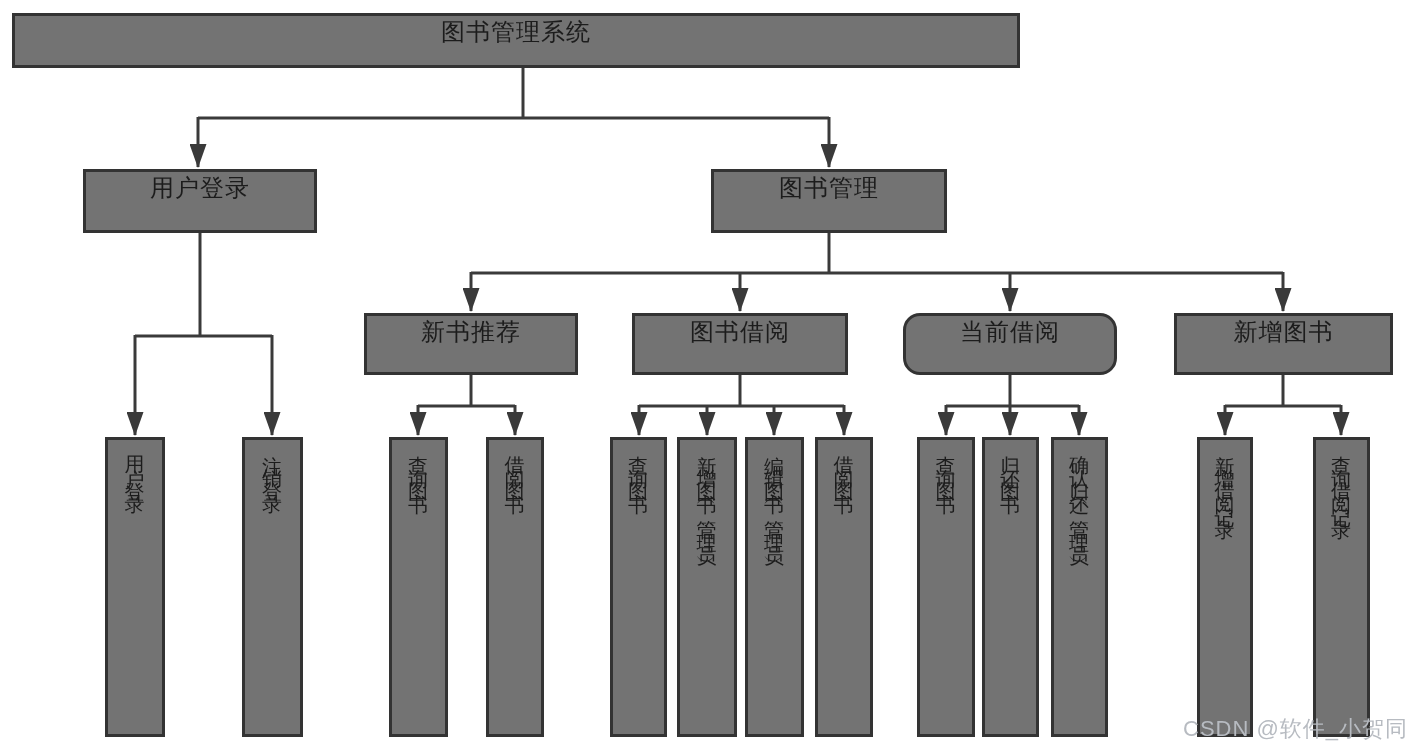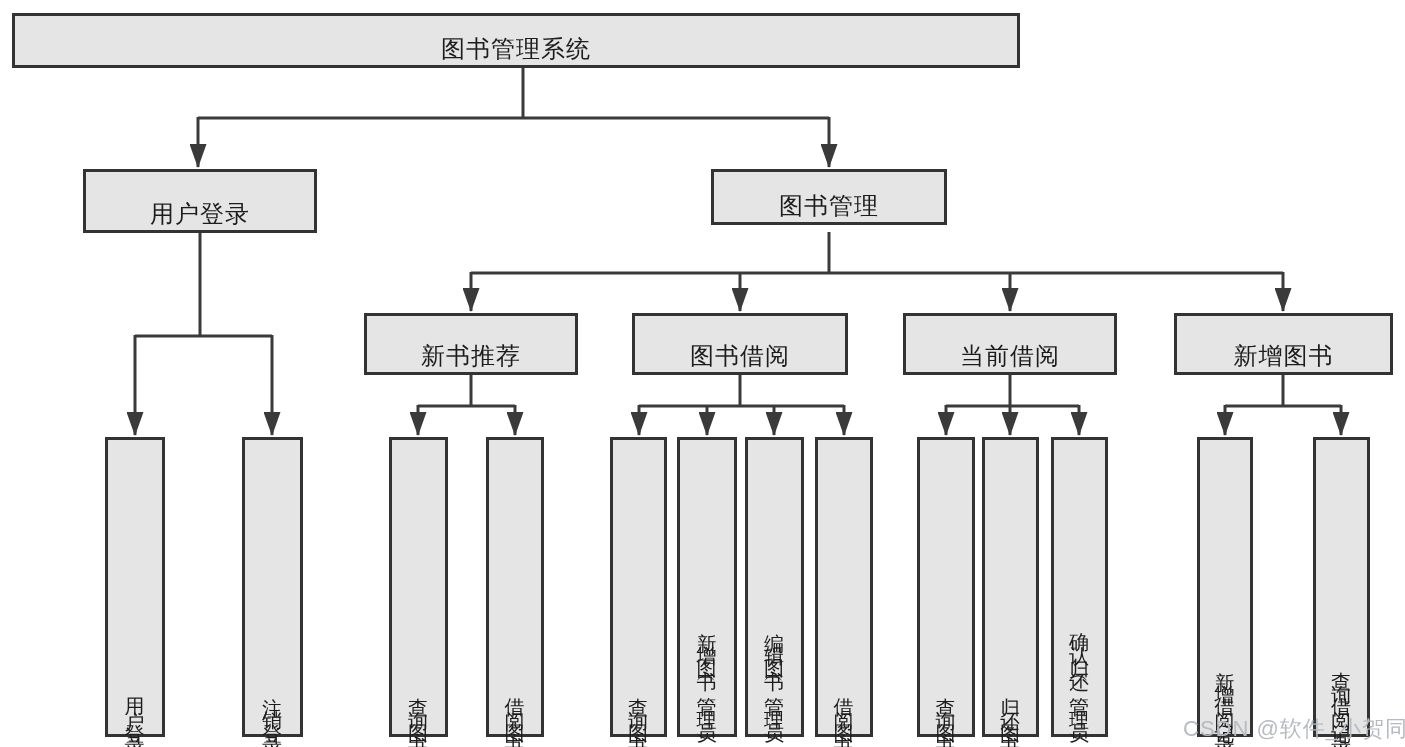--- a/index.html
+++ b/index.html
@@ -6,24 +6,24 @@
   #canvas{
     position:relative;
     width:1405px;height:747px;
     background:#ffffff;
     font-family:"Liberation Sans","DejaVu Sans",sans-serif;
     overflow:hidden;
   }
   .connectors{position:absolute;left:0;top:0;z-index:0;}
   .box{
     position:absolute;
-    background:#e5e5e5;
+    background:#737373;
     border:3px solid #333333;
     box-sizing:border-box;
-    display:flex;align-items:flex-end;justify-content:center;
+    display:flex;align-items:flex-start;justify-content:center;
     z-index:1;
   }
   .hlabel{
     font-size:24px;color:#1c1c1c;letter-spacing:1px;white-space:nowrap;
   }
   .leaf{border-width:3px;}
   .vtext{
     writing-mode:vertical-lr;
     text-orientation:mixed;
     font-size:20px;
@@ -97,31 +97,31 @@
     </g>
   </svg>
 
   <div class="box" style="left:12px;top:13px;width:1008px;height:55px;">
     <span class="hlabel">图书管理系统</span>
   </div>
 
   <div class="box" style="left:83px;top:169px;width:234px;height:64px;">
     <span class="hlabel">用户登录</span>
   </div>
-  <div class="box" style="left:711px;top:169px;width:236px;height:56px;">
+  <div class="box" style="left:711px;top:169px;width:236px;height:64px;">
     <span class="hlabel">图书管理</span>
   </div>
 
   <div class="box" style="left:632px;top:313px;width:216px;height:62px;">
     <span class="hlabel">图书借阅</span>
   </div>
   <div class="box" style="left:364px;top:313px;width:214px;height:62px;">
     <span class="hlabel">新书推荐</span>
   </div>
-  <div class="box" style="left:903px;top:313px;width:214px;height:62px;">
+  <div class="box" style="left:903px;top:313px;width:214px;height:62px;border-radius:17px;">
     <span class="hlabel">当前借阅</span>
   </div>
   <div class="box" style="left:1174px;top:313px;width:219px;height:62px;">
     <span class="hlabel">新增图书</span>
   </div>
 
   <div class="box leaf" style="left:105px;top:437px;width:60px;height:300px;">
     <span class="vtext">用户登录</span>
   </div>
   <div class="box leaf" style="left:242px;top:437px;width:61px;height:300px;">

